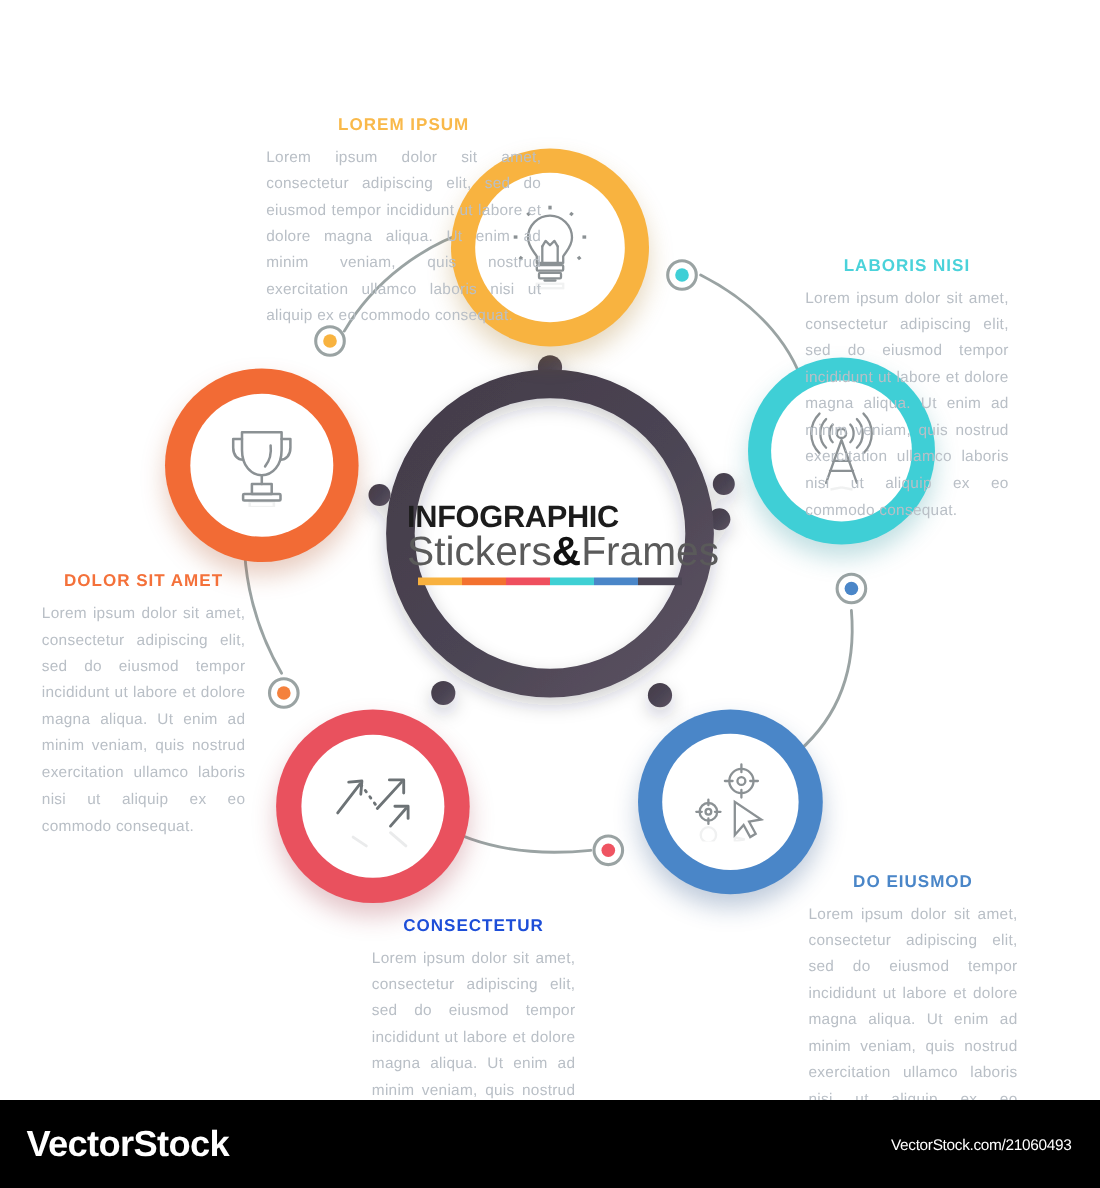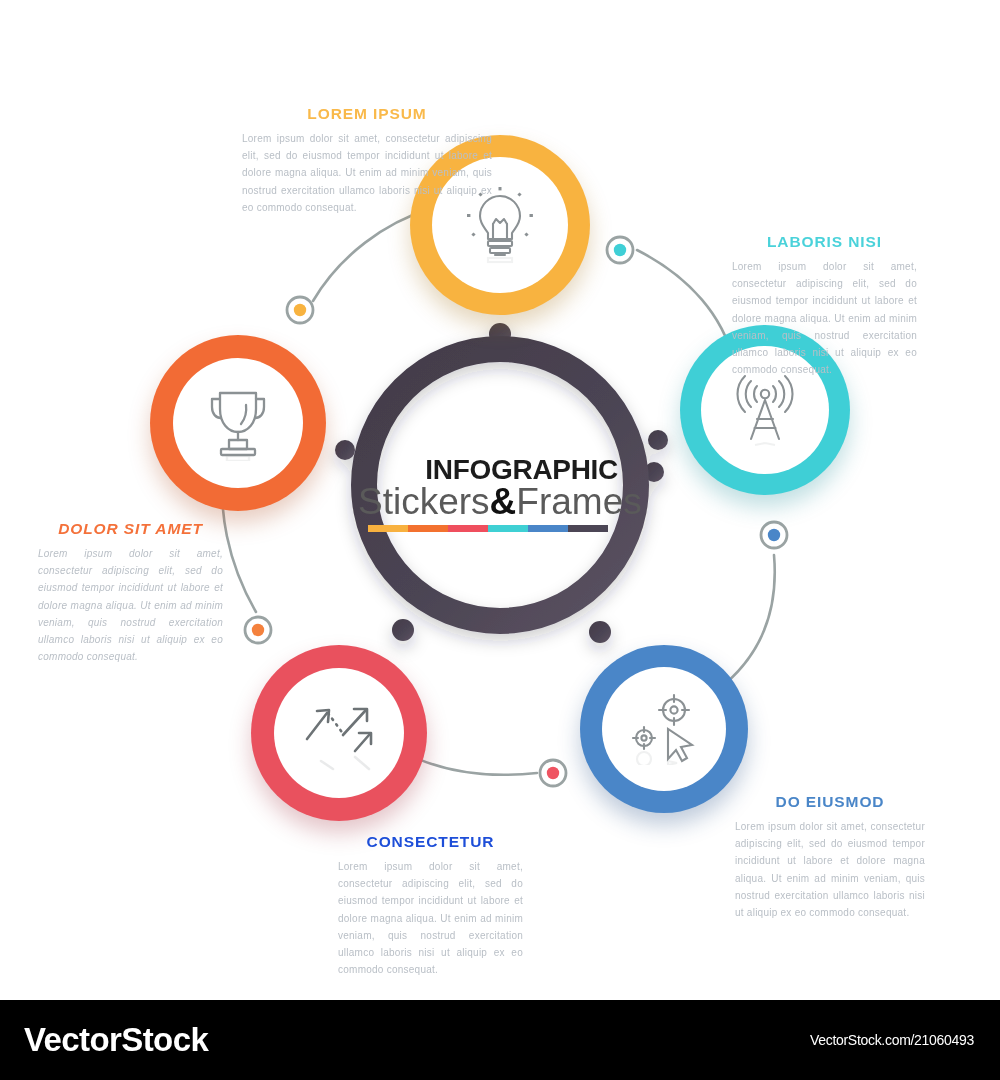--- a/index.html
+++ b/index.html
@@ -14,43 +14,43 @@
   .tblock{position:absolute;z-index:6;}
   .tblock h3{
     margin:15px 0 7px 0;
     font-size:15.5px;
     font-weight:700;
     letter-spacing:0.9px;
     font-family:"Liberation Sans",sans-serif;
   }
   .tblock p{
     margin:0;
-    font-size:10px;
+    font-size:14px;
     line-height:1.72;
     color:#b9bfc6;
     text-align:justify;
     font-family:"Liberation Sans",sans-serif;
     letter-spacing:.25px;
   }
   .ta-center h3{text-align:center;}
 
   
   .ring{
     position:absolute;border-radius:50%;z-index:4;
     display:flex;align-items:center;justify-content:center;
   }
   .ring .inner{
     position:absolute;border-radius:50%;background:#fff;
     display:flex;align-items:center;justify-content:center;
     overflow:hidden;
   }
   .ring .inner svg{display:block;}
   #center-text{
-    position:absolute;z-index:5;width:260px;text-align:right;
-    left:358px;top:455px;
+    position:absolute;z-index:5;width:260px;text-align:left;
+    left:370px;top:455px;
   }
   #center-text .l1{
     font-size:28px;font-weight:700;letter-spacing:-0.3px;color:#1c1c1c;
     font-family:"Liberation Sans",sans-serif;line-height:1.05;
   }
   #center-text .l2{
     font-size:37px;color:#5a5a5a;line-height:1.0;margin-top:-1px;
     font-family:"Liberation Sans",sans-serif;font-weight:300;
     letter-spacing:0px;
   }
@@ -283,21 +283,21 @@
   <div class="tblock ta-center" style="left:735px;top:778px;width:190px;">
     <h3 style="color: rgb(74, 134, 200);">DO EIUSMOD</h3>
     <p>Lorem ipsum dolor sit amet, consectetur adipiscing elit, sed do eiusmod tempor incididunt ut labore et dolore magna aliqua. Ut enim ad minim veniam, quis nostrud exercitation ullamco laboris nisi ut aliquip ex eo commodo consequat.</p>
   </div>
 
   <div class="tblock ta-center" style="left:338px;top:818px;width:185px;">
     <h3 style="color: #1d4ed8;">CONSECTETUR</h3>
     <p>Lorem ipsum dolor sit amet, consectetur adipiscing elit, sed do eiusmod tempor incididunt ut labore et dolore magna aliqua. Ut enim ad minim veniam, quis nostrud exercitation ullamco laboris nisi ut aliquip ex eo commodo consequat.</p>
   </div>
 
-  <div class="tblock ta-center" style="left:38px;top:505px;width:185px;font-style:italic;">
+  <div class="tblock ta-center" style="left:38px;top:505px;width:185px;">
     <h3 style="color: rgb(244, 113, 58);">DOLOR SIT AMET</h3>
     <p>Lorem ipsum dolor sit amet, consectetur adipiscing elit, sed do eiusmod tempor incididunt ut labore et dolore magna aliqua. Ut enim ad minim veniam, quis nostrud exercitation ullamco laboris nisi ut aliquip ex eo commodo consequat.</p>
   </div>
 
 </div>
 
 <div id="footer">
   <div class="brand">VectorStock</div>
   <div class="url">VectorStock.com/21060493</div>
 </div>

